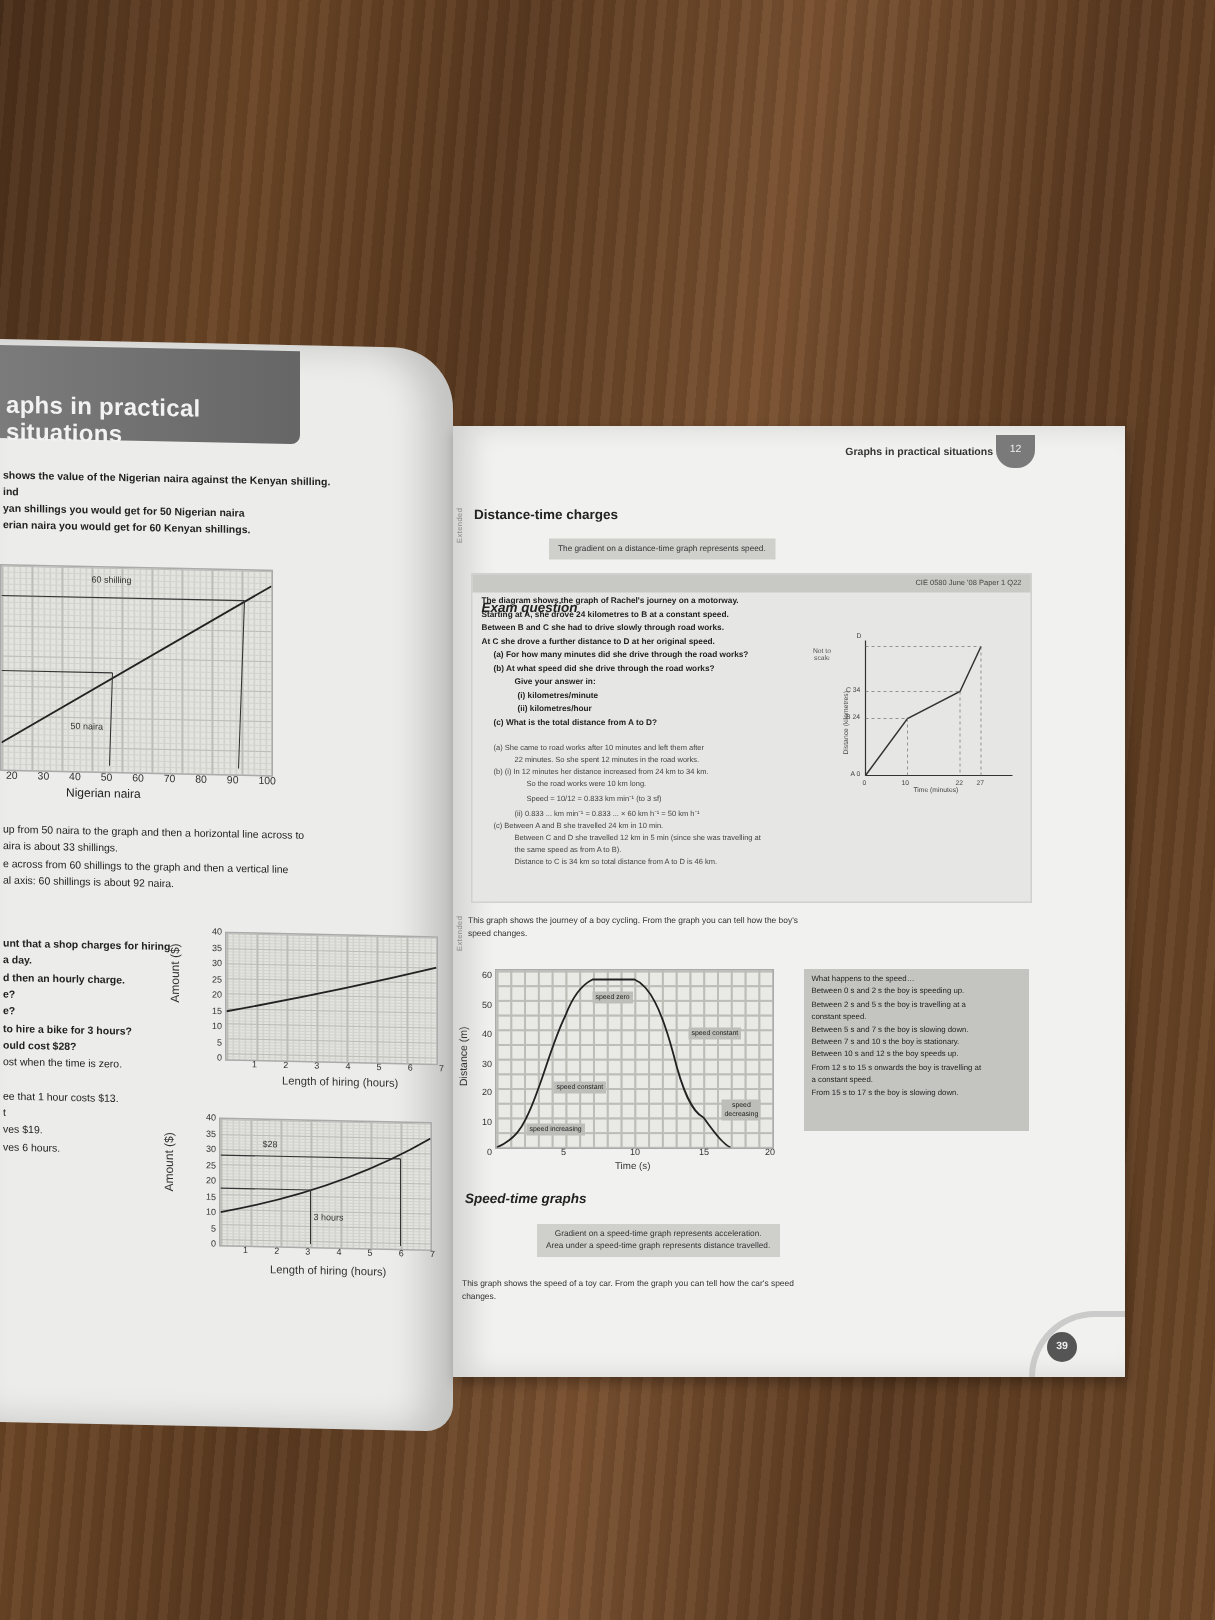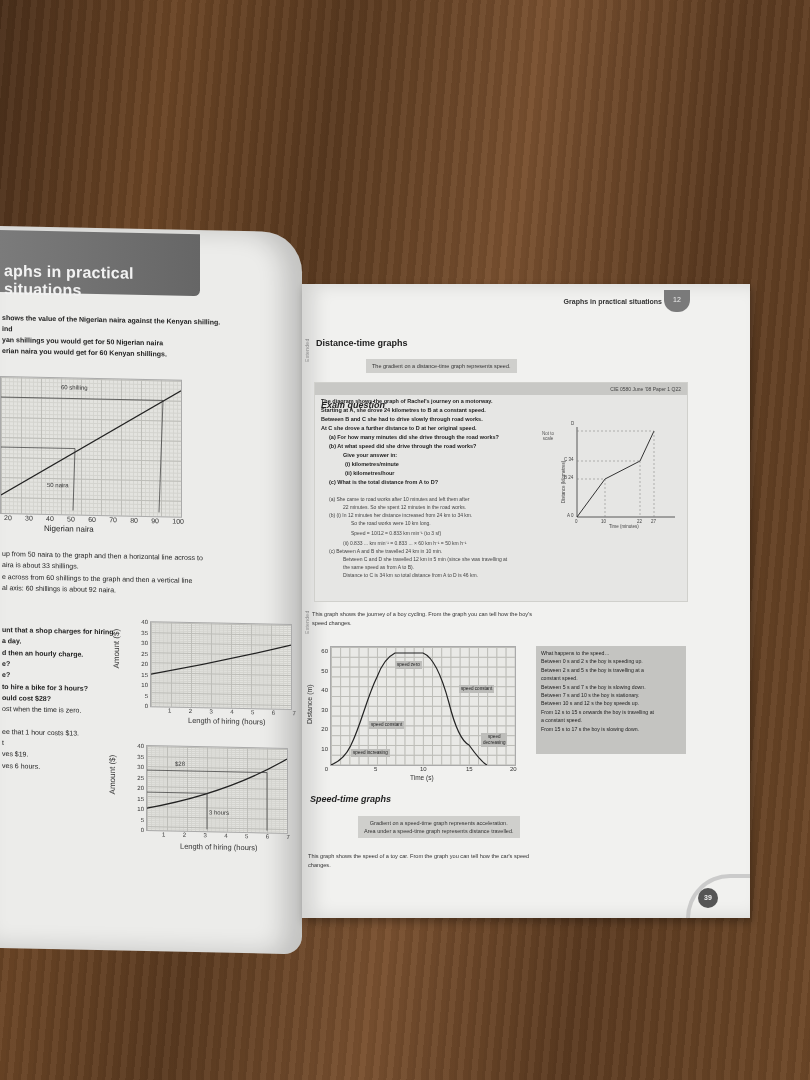--- a/index.html
+++ b/index.html
@@ -161,21 +161,21 @@
   <div style="position:absolute;left:180px;top:612px;font-size:7.5px;color:#333;">Length of hiring (hours)</div>
 </div>
 
 <div class="right-page">
   <div class="running-head">Graphs in practical situations</div>
   <div class="chapter-tab">12</div>
 
   <div class="extended-tag" style="left:2px;top:78px;">Extended</div>
   <div class="extended-tag" style="left:2px;top:350px;">Extended</div>
 
-  <div class="sec-title" style="left:14px;top:54px;">Distance-time graphs</div>
+  <div class="sec-title" style="left:14px;top:54px;">Distance-time charges</div>
   <div class="keybox" style="left:64px;top:75px;">The gradient on a distance-time graph represents speed.</div>
 
   <div class="exam-panel">
     <div class="exam-head">
       <div class="exam-title">Exam question</div>
       <div class="exam-ref">CIE 0580 June '08 Paper 1 Q22</div>
     </div>
     <div class="q-text bold" style="left:6px;top:14px;">The diagram shows the graph of Rachel's journey on a motorway.</div>
     <div class="q-text bold" style="left:6px;top:23px;">Starting at A, she drove 24 kilometres to B at a constant speed.</div>
     <div class="q-text bold" style="left:6px;top:32px;">Between B and C she had to drive slowly through road works.</div>

